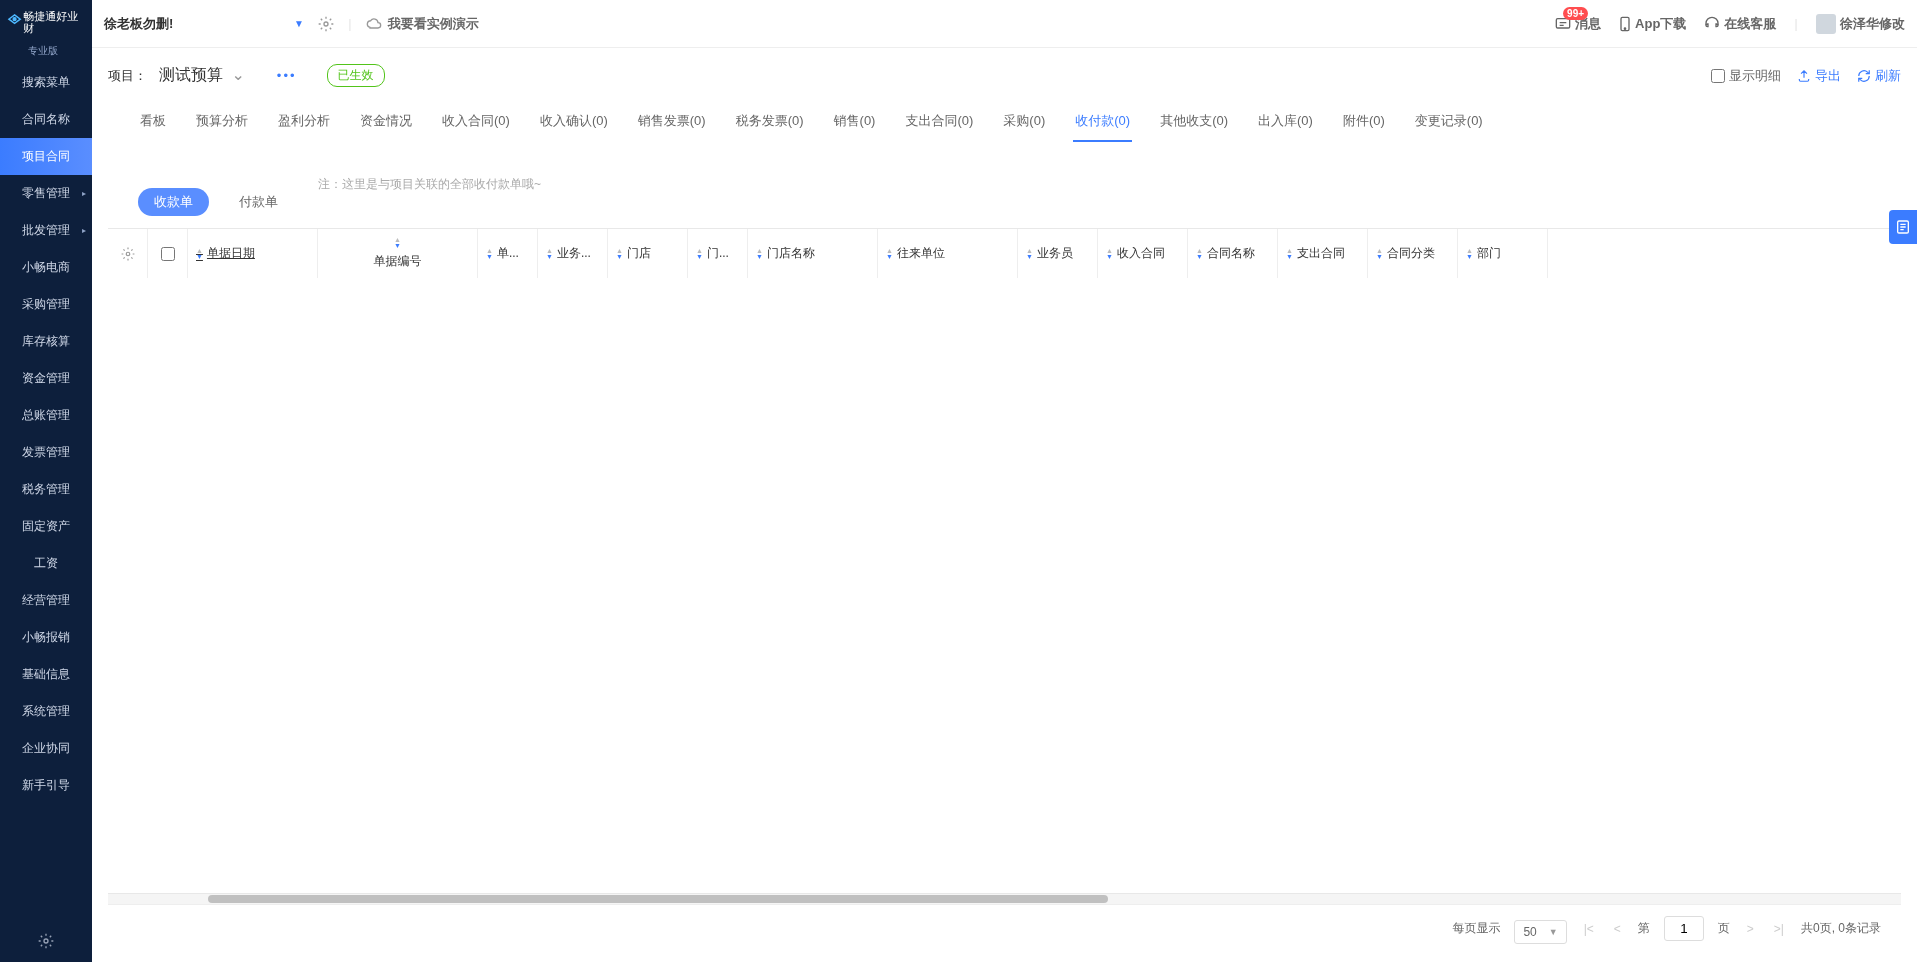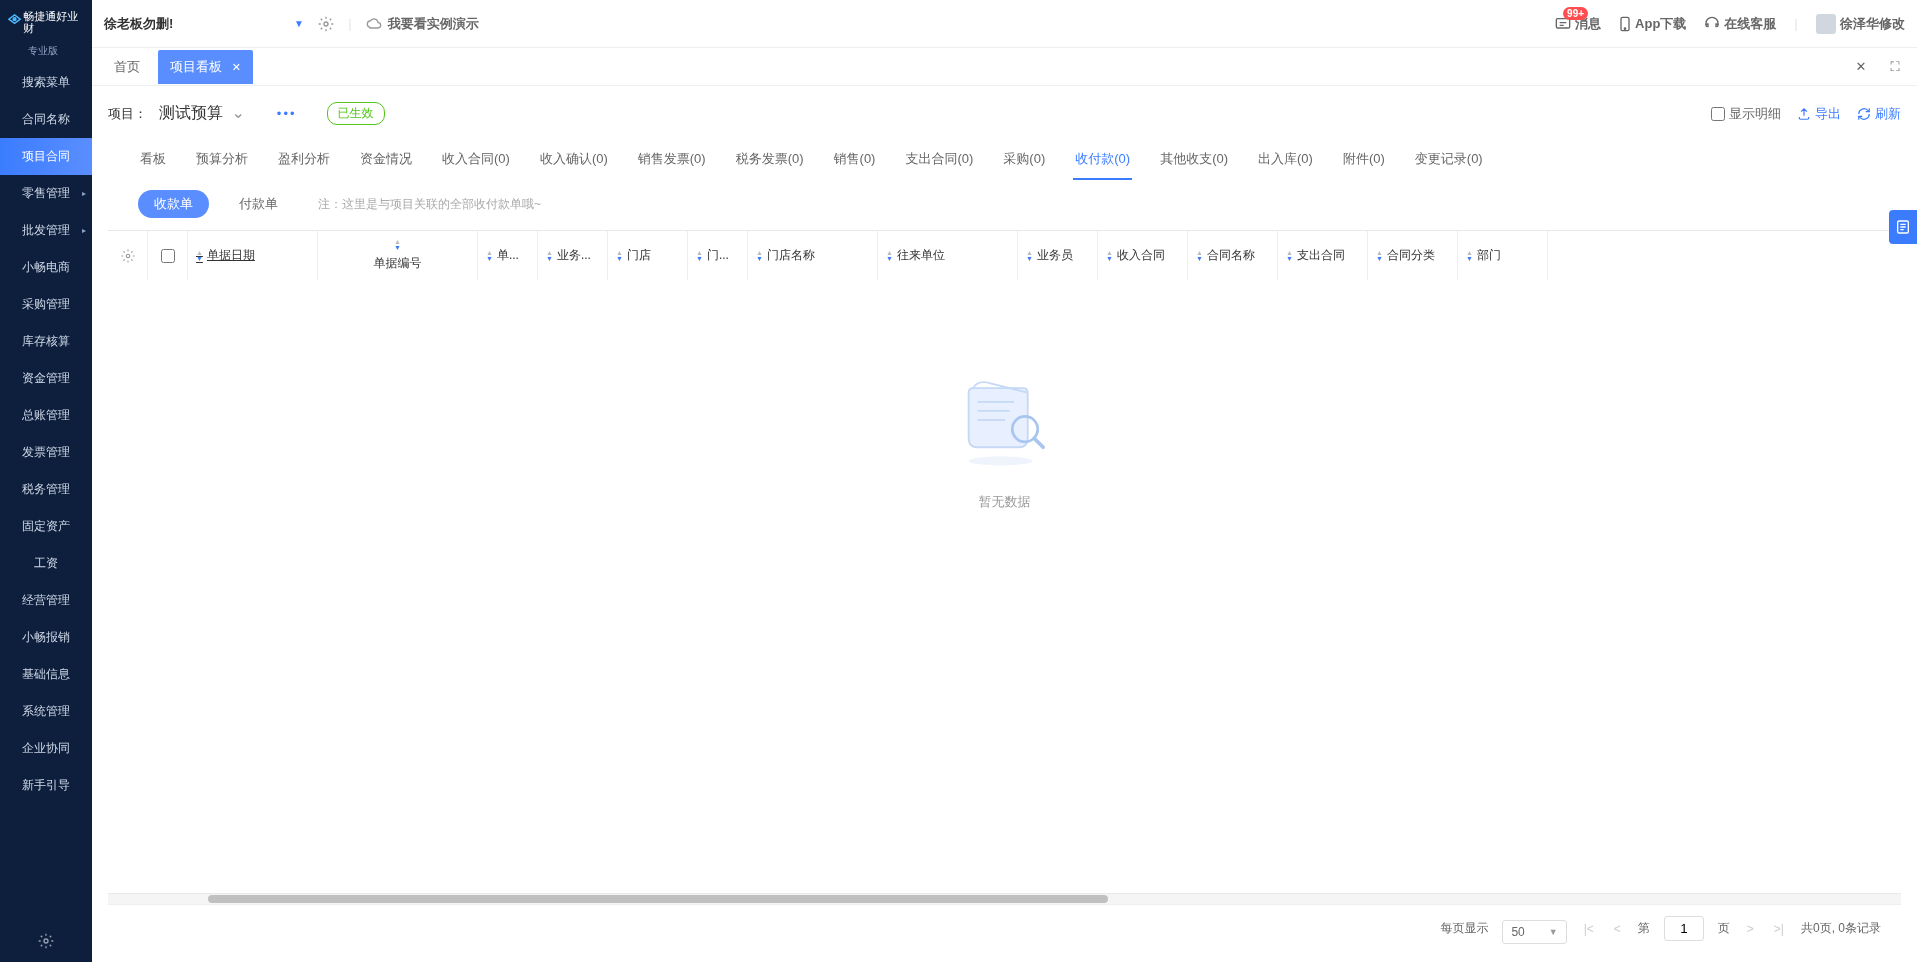--- a/index.html
+++ b/index.html
@@ -54,21 +54,21 @@
 .checkbox-wrap { display: flex; align-items: center; gap: 4px; color: #666; }
 .action-link { display: flex; align-items: center; gap: 4px; color: #3b7cff; cursor: pointer; }
 
 
 .inner-tabs { display: flex; gap: 26px; padding: 0 30px; border-top: 1px solid transparent; }
 .inner-tab { padding: 10px 2px; cursor: pointer; color: #666; font-size: 13px; }
 .inner-tab.active { color: #3b7cff; border-bottom: 2px solid #3b7cff; }
 
 
 .sub-bar { display: flex; align-items: center; gap: 14px; padding: 10px 30px 12px 30px; }
-.pill { padding: 5px 16px; border-radius: 14px; cursor: pointer; color: #666; font-size: 13px; }
+.pill { padding: 5px 16px; border-radius: 14px; cursor: pointer; color: #666; font-size: 13px; margin-top: 36px; }
 .pill.active { background: #5a8eff; color: #fff; }
 .note { color: #aaa; font-size: 12px; margin-left: 10px; }
 
 
 .table-wrap { flex: 1; border: 1px solid #e8e8e8; border-left: none; border-right: none; overflow: auto; min-height: 0; position: relative; }
 .table { display: flex; min-width: 1550px; }
 .th { border-right: 1px solid #eee; background: #fff; padding: 8px 8px; font-size: 12px; color: #333; display: flex; align-items: center; gap: 4px; flex-shrink: 0; }
 .sort-icons { display: flex; flex-direction: column; font-size: 7px; color: #bbb; line-height: 6px; }
 .sort-icons .up { color: #bbb; }
 .sort-icons .down { color: #3b7cff; }
@@ -89,21 +89,21 @@
 .th.w13 { width: 90px; }
 .th.w14 { width: 90px; }
 
 .empty { text-align: center; padding: 90px 0 60px 0; color: #999; }
 .empty-icon { width: 110px; height: 100px; margin: 0 auto 20px auto; }
 .scrollbar-fake { height: 10px; background: #f5f5f5; position: relative; }
 .scrollbar-thumb { position: absolute; left: 100px; width: 900px; height: 8px; background: #c0c0c0; border-radius: 4px; top: 1px; }
 
 
 .footer { height: 48px; display: flex; align-items: center; justify-content: flex-end; gap: 14px; padding: 0 20px; font-size: 12px; color: #666; border-top: 1px solid #eee; }
-.page-select { border: 1px solid #ddd; padding: 4px 8px; border-radius: 3px; display: flex; align-items: center; gap: 24px; margin-top: 6px; }
+.page-select { border: 1px solid #ddd; padding: 4px 8px; border-radius: 3px; display: flex; align-items: center; gap: 12px; margin-top: 6px; }
 .page-btn { color: #ccc; cursor: pointer; padding: 0 3px; }
 .page-input { width: 40px; border: 1px solid #ddd; text-align: center; padding: 4px 2px; border-radius: 3px; }
 
 
 .float-btn { position: fixed; right: 0; top: 210px; width: 28px; height: 34px; background: #3b7cff; border-radius: 4px 0 0 4px; display: flex; align-items: center; justify-content: center; color: #fff; cursor: pointer; }
 
 input[type=checkbox] { width: 14px; height: 14px; }
 </style>
 </head>
 <body>
@@ -234,31 +234,20 @@
           <span>在线客服</span>
         </div>
         <span style="color:#eee;">|</span>
         <div class="header-action">
           <div class="avatar"></div>
           <span>徐泽华修改</span>
         </div>
       </div>
     </div>
 
-    <div class="top-tabs">
-      <div class="top-tab">首页</div>
-      <div class="top-tab active">
-        <span>项目看板</span>
-        <span class="close-x">✕</span>
-      </div>
-      <div class="top-tabs-right">
-        <div class="top-icon">✕</div>
-        <div class="top-icon">⛶</div>
-      </div>
-    </div>
 
     <div class="content">
       <div class="project-row">
         <span class="project-label">项目：</span>
         <span class="project-name">
           <span>测试预算</span>
           <span class="chev-inline">⌄</span>
         </span>
         <span class="dots">•••</span>
         <span class="status-badge">已生效</span>
@@ -411,33 +400,20 @@
               <span>合同分类</span>
             </div>
             <div class="th w14">
               <span class="sort-icons">
                 <span class="up">▲</span>
                 <span class="down">▼</span>
               </span>
               <span>部门</span>
             </div>
           </div>
-        <div class="empty">
-          <svg class="empty-icon" viewBox="0 0 120 110">
-            <path d="M25 20 Q20 20 20 25 L20 75 Q20 85 30 85 L75 85 Q85 85 85 75 L85 25 Q85 20 80 20 Z" fill="#e8f0ff" stroke="#c5d8f5" stroke-width="2"></path>
-            <path d="M25 20 Q30 10 45 15 L85 25" fill="none" stroke="#c5d8f5" stroke-width="2"></path>
-            <line x1="30" y1="35" x2="70" y2="35" stroke="#c5d8f5" stroke-width="2"></line>
-            <line x1="30" y1="45" x2="65" y2="45" stroke="#c5d8f5" stroke-width="2"></line>
-            <line x1="30" y1="55" x2="60" y2="55" stroke="#c5d8f5" stroke-width="2"></line>
-            <circle cx="82" cy="65" r="14" fill="none" stroke="#a8c5f0" stroke-width="3"></circle>
-            <line x1="92" y1="75" x2="102" y2="85" stroke="#a8c5f0" stroke-width="4" stroke-linecap="round"></line>
-            <ellipse cx="55" cy="100" rx="35" ry="5" fill="#eef3fc"></ellipse>
-          </svg>
-          <div>暂无数据</div>
-        </div>
       </div>
       <div class="scrollbar-fake">
         <div class="scrollbar-thumb"></div>
       </div>
 
       <div class="footer">
         <span>每页显示</span>
         <div class="page-select">
           <span>50</span>
           <span style="font-size:9px;color:#999;">▼</span>

